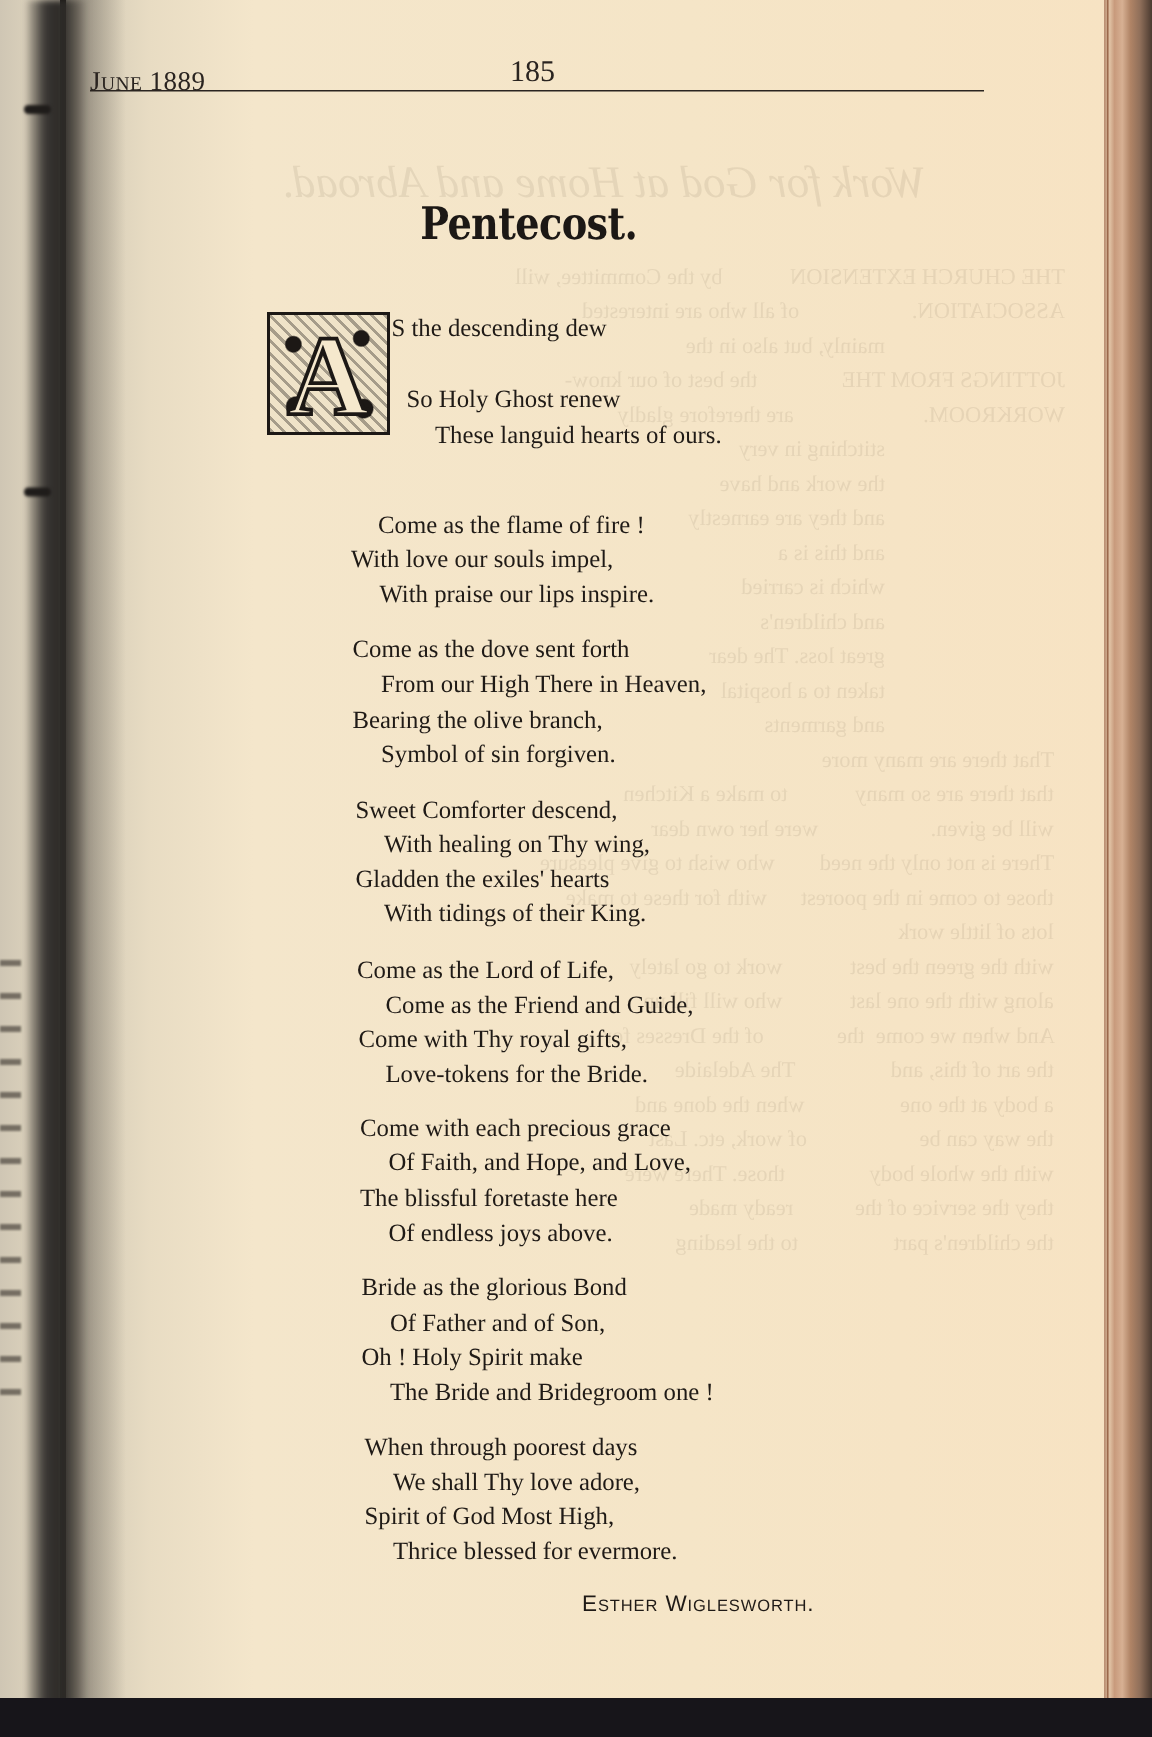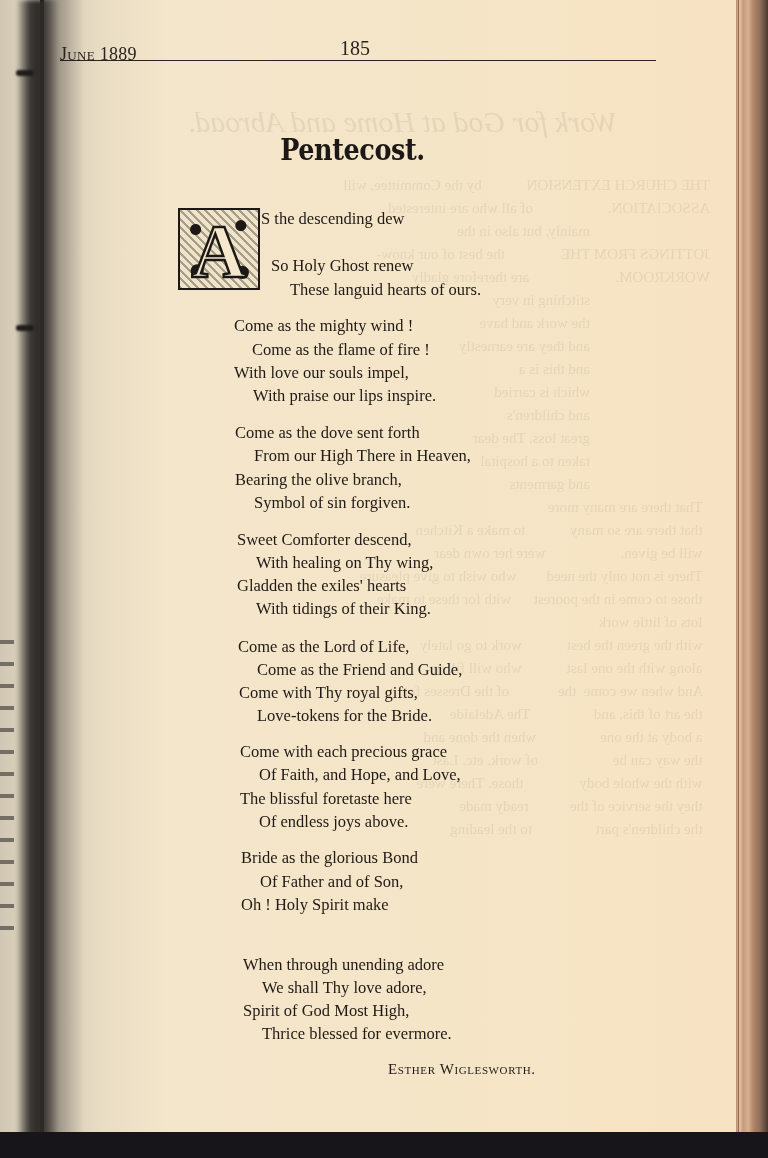--- a/index.html
+++ b/index.html
@@ -179,21 +179,21 @@
       color: #1f1a16;
     }
     .line {
       position: absolute;
       white-space: nowrap;
       line-height: 20px;
     }
     .signature {
       position: absolute;
       left: 388px; top: 1061px;
-      font-family: Liberation Serif, serif;
+      font-family: Liberation Sans, sans-serif;
       font-size: 15px;
       font-variant: small-caps;
       letter-spacing: 0.6px;
       color: #1f1a16;
     }
   </style>
 </head>
 <body>
 
 <div class="scan">
@@ -250,21 +250,20 @@
   <div class="drop-cap">
     <div class="drop-cap-letter">A</div>
   </div>
 
   <div class="poem">
 
     <div class="line" style="left:261px;top:209px">S the descending dew</div>
     <div class="line" style="left:271px;top:256px">So Holy Ghost renew</div>
     <div class="line" style="left:290px;top:280px">These languid hearts of ours.</div>
 
-    <div class="line" style="left:234px;top:316px">Come as the mighty wind !</div>
     <div class="line" style="left:252px;top:340px">Come as the flame of fire !</div>
     <div class="line" style="left:234px;top:363px">With love our souls impel,</div>
     <div class="line" style="left:253px;top:386px">With praise our lips inspire.</div>
 
     <div class="line" style="left:235px;top:423px">Come as the dove sent forth</div>
     <div class="line" style="left:254px;top:446px">From our High There in Heaven,</div>
     <div class="line" style="left:235px;top:470px">Bearing the olive branch,</div>
     <div class="line" style="left:254px;top:493px">Symbol of sin forgiven.</div>
 
     <div class="line" style="left:237px;top:530px">Sweet Comforter descend,</div>
@@ -278,21 +277,22 @@
     <div class="line" style="left:257px;top:706px">Love-tokens for the Bride.</div>
 
     <div class="line" style="left:240px;top:742px">Come with each precious grace</div>
     <div class="line" style="left:259px;top:765px">Of Faith, and Hope, and Love,</div>
     <div class="line" style="left:240px;top:789px">The blissful foretaste here</div>
     <div class="line" style="left:259px;top:812px">Of endless joys above.</div>
 
     <div class="line" style="left:241px;top:848px">Bride as the glorious Bond</div>
     <div class="line" style="left:260px;top:872px">Of Father and of Son,</div>
     <div class="line" style="left:241px;top:895px">Oh ! Holy Spirit make</div>
-
-    <div class="line" style="left:243px;top:955px">When through unending adore</div>
+    <div class="line" style="left:260px;top:918px">The Bride and Bridegroom one !</div>
+
+    <div class="line" style="left:243px;top:955px">When through poorest days</div>
     <div class="line" style="left:262px;top:978px">We shall Thy love adore,</div>
     <div class="line" style="left:243px;top:1001px">Spirit of God Most High,</div>
     <div class="line" style="left:262px;top:1024px">Thrice blessed for evermore.</div>
   </div>
 
   <div class="signature">Esther Wiglesworth.</div>
 </div>
 
 </body></html>

